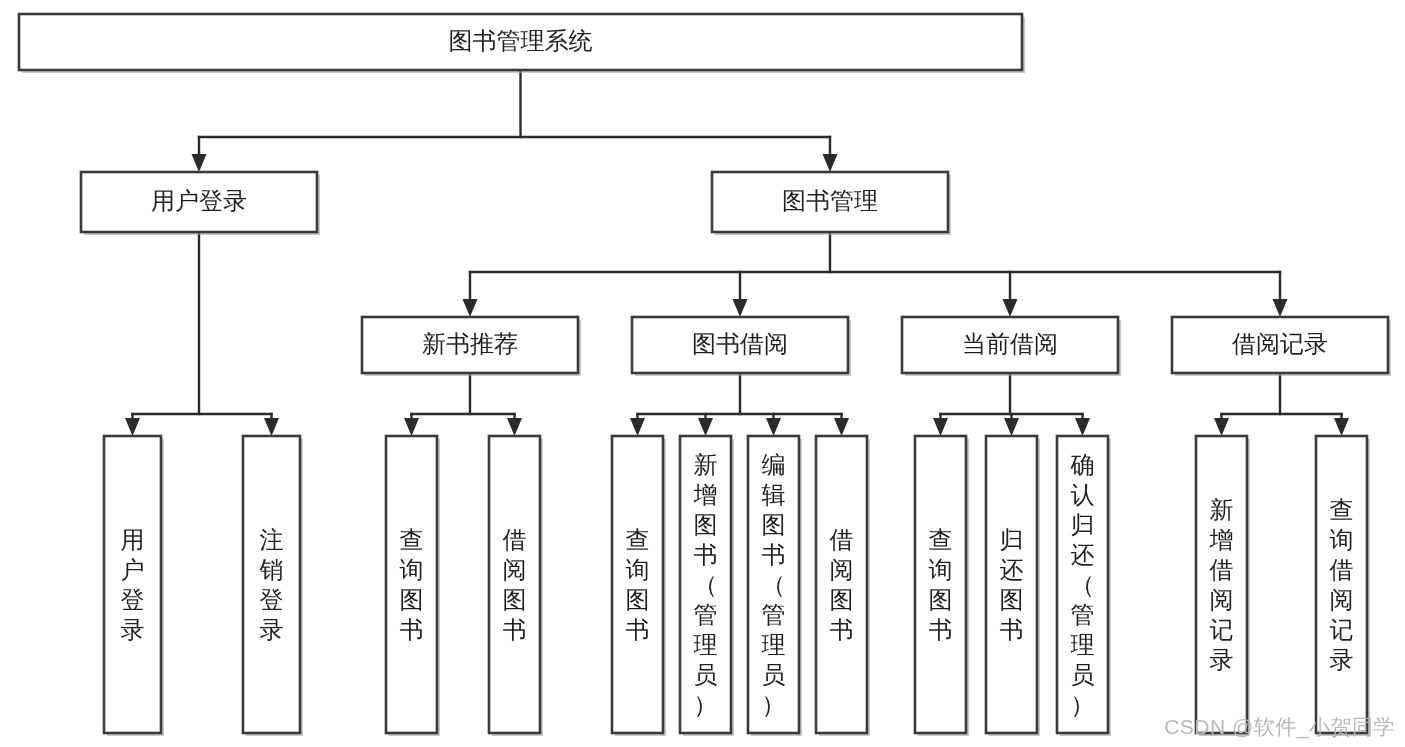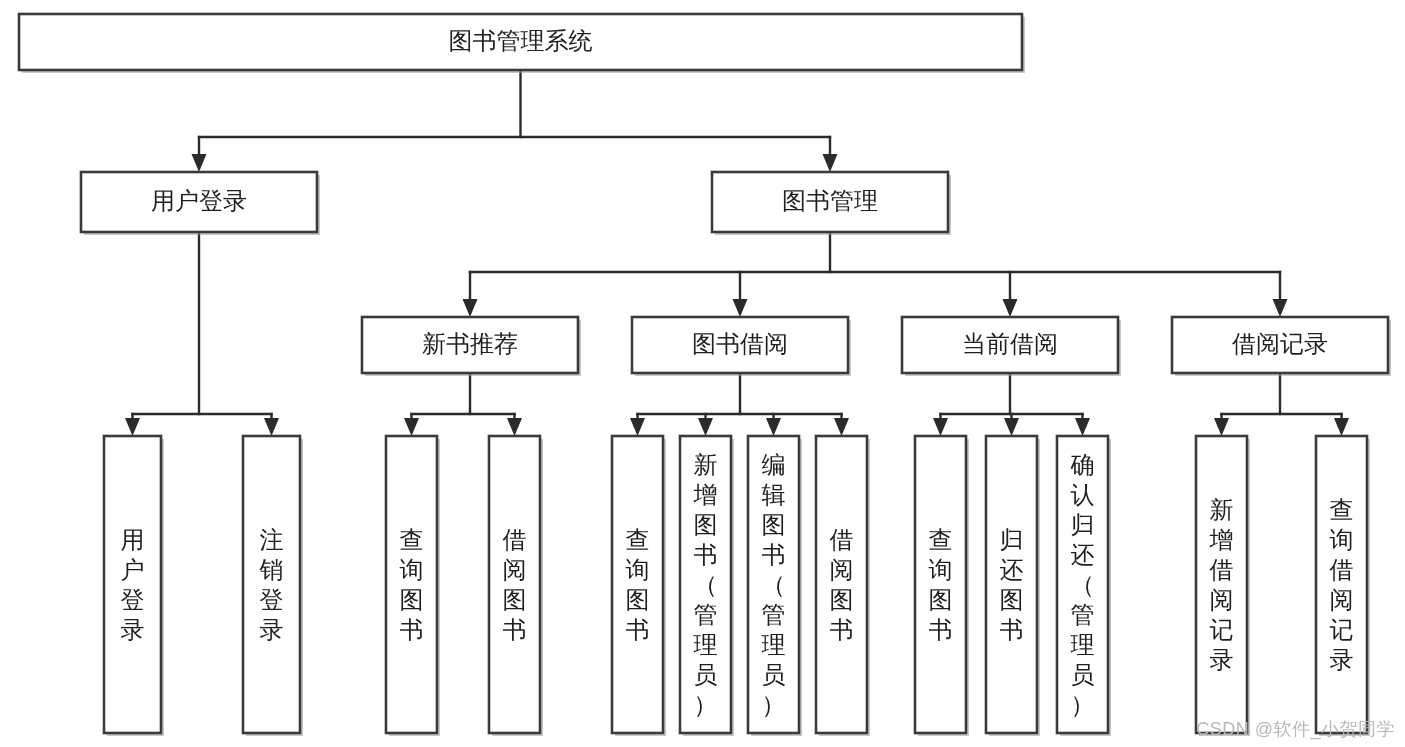--- a/index.html
+++ b/index.html
@@ -50,21 +50,21 @@
     font-family: "Liberation Sans", "DejaVu Sans", sans-serif;
     font-size: 24px;
     fill: #1f1f1f;
     text-anchor: middle;
   }
   .watermark {
     position: absolute;
     right: 10px;
     bottom: 6px;
     font-family: "Liberation Sans", "DejaVu Sans", sans-serif;
-    font-size: 18px;
+    font-size: 21px;
     color: #b8b8b8;
     letter-spacing: 0.5px;
     white-space: nowrap;
     pointer-events: none;
   }
 </style>
 </head>
 <body>
 
 <svg id="canvas" viewBox="0 0 1405 747">

